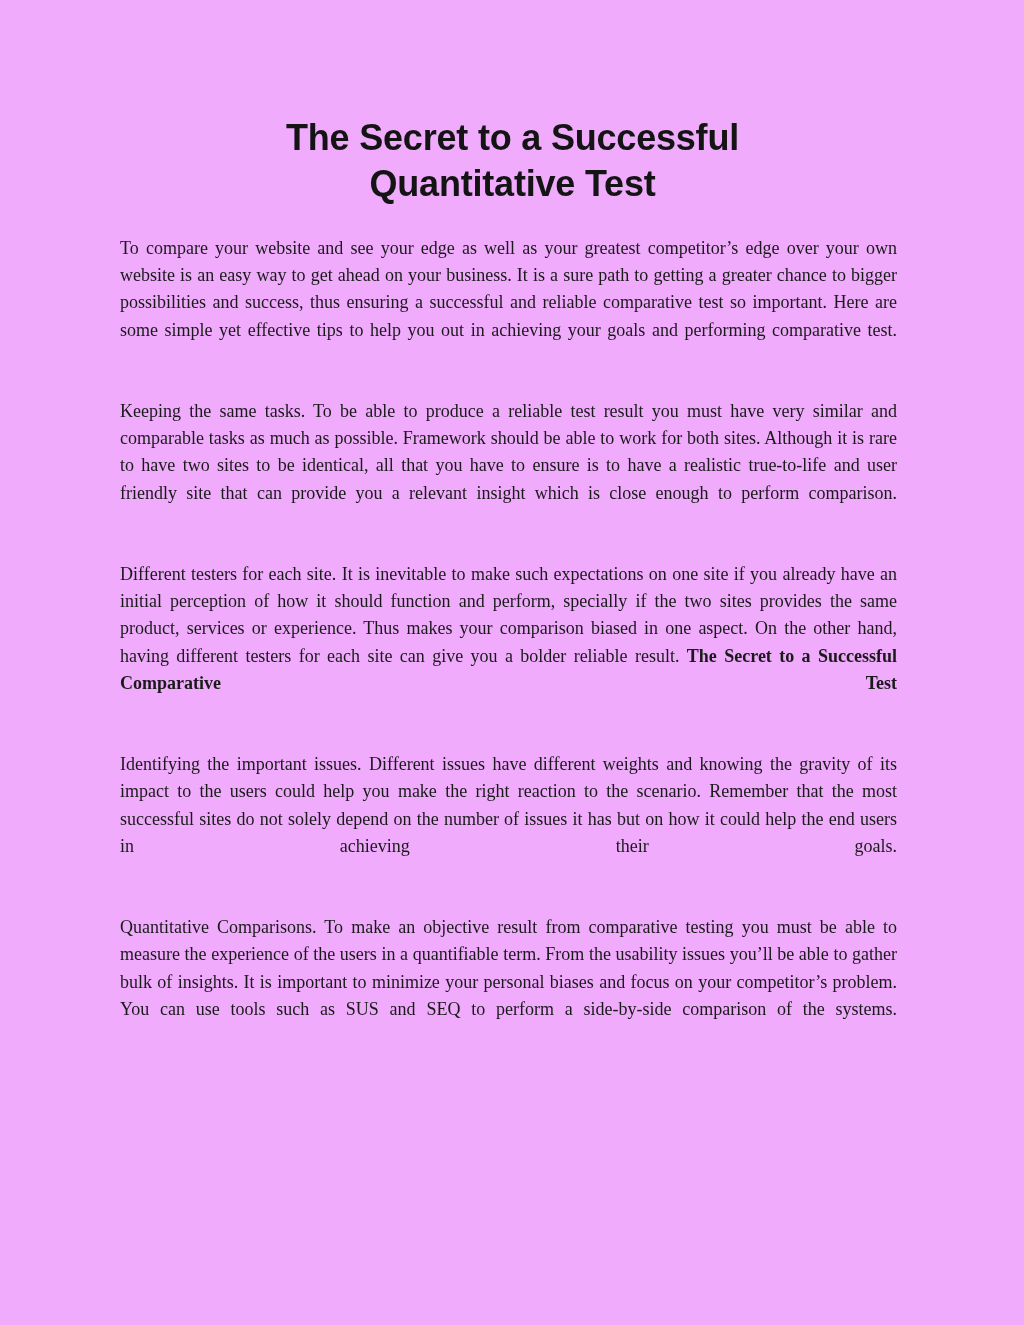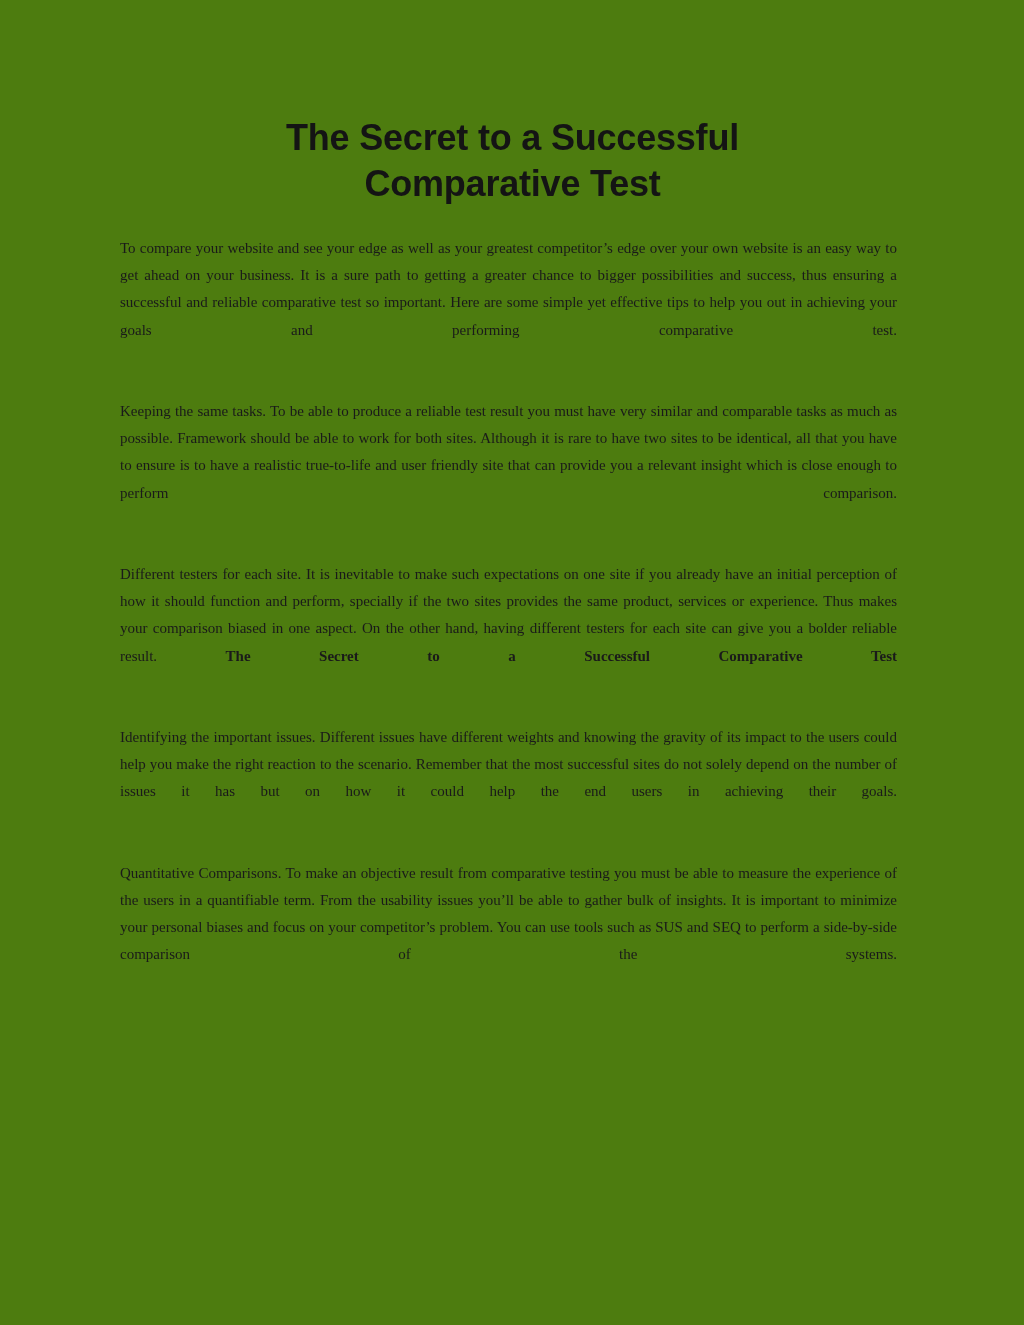--- a/index.html
+++ b/index.html
@@ -11,21 +11,21 @@
     width: 1024px;
     height: 1325px;
     font-family: "Liberation Serif", "DejaVu Serif", serif;
     color: #1a1a1a;
     -webkit-font-smoothing: antialiased;
   }
   .page {
     position: relative;
     width: 1024px;
     height: 1325px;
-    background: #4d7c0f;
+    background: #f0abfc;
     box-sizing: border-box;
     padding: 0 119px 0 120px;
     overflow: hidden;
   }
   .doc-title {
     font-family: "Liberation Sans", "DejaVu Sans", sans-serif;
     font-weight: bold;
     font-size: 36px;
     line-height: 46px;
     text-align: center;
@@ -34,21 +34,21 @@
     padding-top: 115px;
     letter-spacing: -0.2px;
     max-width: 640px;
     margin-left: auto;
     margin-right: auto;
   }
   .body-block {
     margin-top: 28px;
   }
   p.para {
-    font-size: 15px;
+    font-size: 18px;
     line-height: 27.2px;
     text-align: justify;
     text-justify: inter-word;
     margin: 0 8px 27px 0;
     color: #1a1a1a;
     word-spacing: 0px;
   }
   p.para:last-child {
     margin-bottom: 0;
   }
@@ -65,21 +65,21 @@
     width: 100%;
   }
 </style>
 </head>
 <body>
 
 <div class="page">
 
   <h1 class="doc-title">
     <span>The Secret to a Successful</span><br>
-    <span>Comparative Test</span>
+    <span>Quantitative Test</span>
   </h1>
 
   <div class="body-block">
 
     <p class="para"><span class="lead"></span><span>To compare your website and see your edge as well as your greatest competitor’s edge over your own website is an easy way to get ahead on your business. It is a sure path to getting a greater chance to bigger possibilities and success, thus ensuring a successful and reliable comparative test so important. Here are some simple yet effective tips to help you out in achieving your goals and performing comparative test.</span><span class="tail-bold"></span></p>
 
     <p class="para"><span class="lead">Keeping the same tasks.</span><span> To be able to produce a reliable test result you must have very similar and comparable tasks as much as possible. Framework should be able to work for both sites. Although it is rare to have two sites to be identical, all that you have to ensure is to have a realistic true-to-life and user friendly site that can provide you a relevant insight which is close enough to perform comparison.</span><span class="tail-bold"></span></p>
 
     <p class="para"><span class="lead">Different testers for each site.</span><span> It is inevitable to make such expectations on one site if you already have an initial perception of how it should function and perform, specially if the two sites provides the same product, services or experience. Thus makes your comparison biased in one aspect. On the other hand, having different testers for each site can give you a bolder reliable result. </span><span class="tail-bold">The Secret to a Successful Comparative Test</span></p>
 

